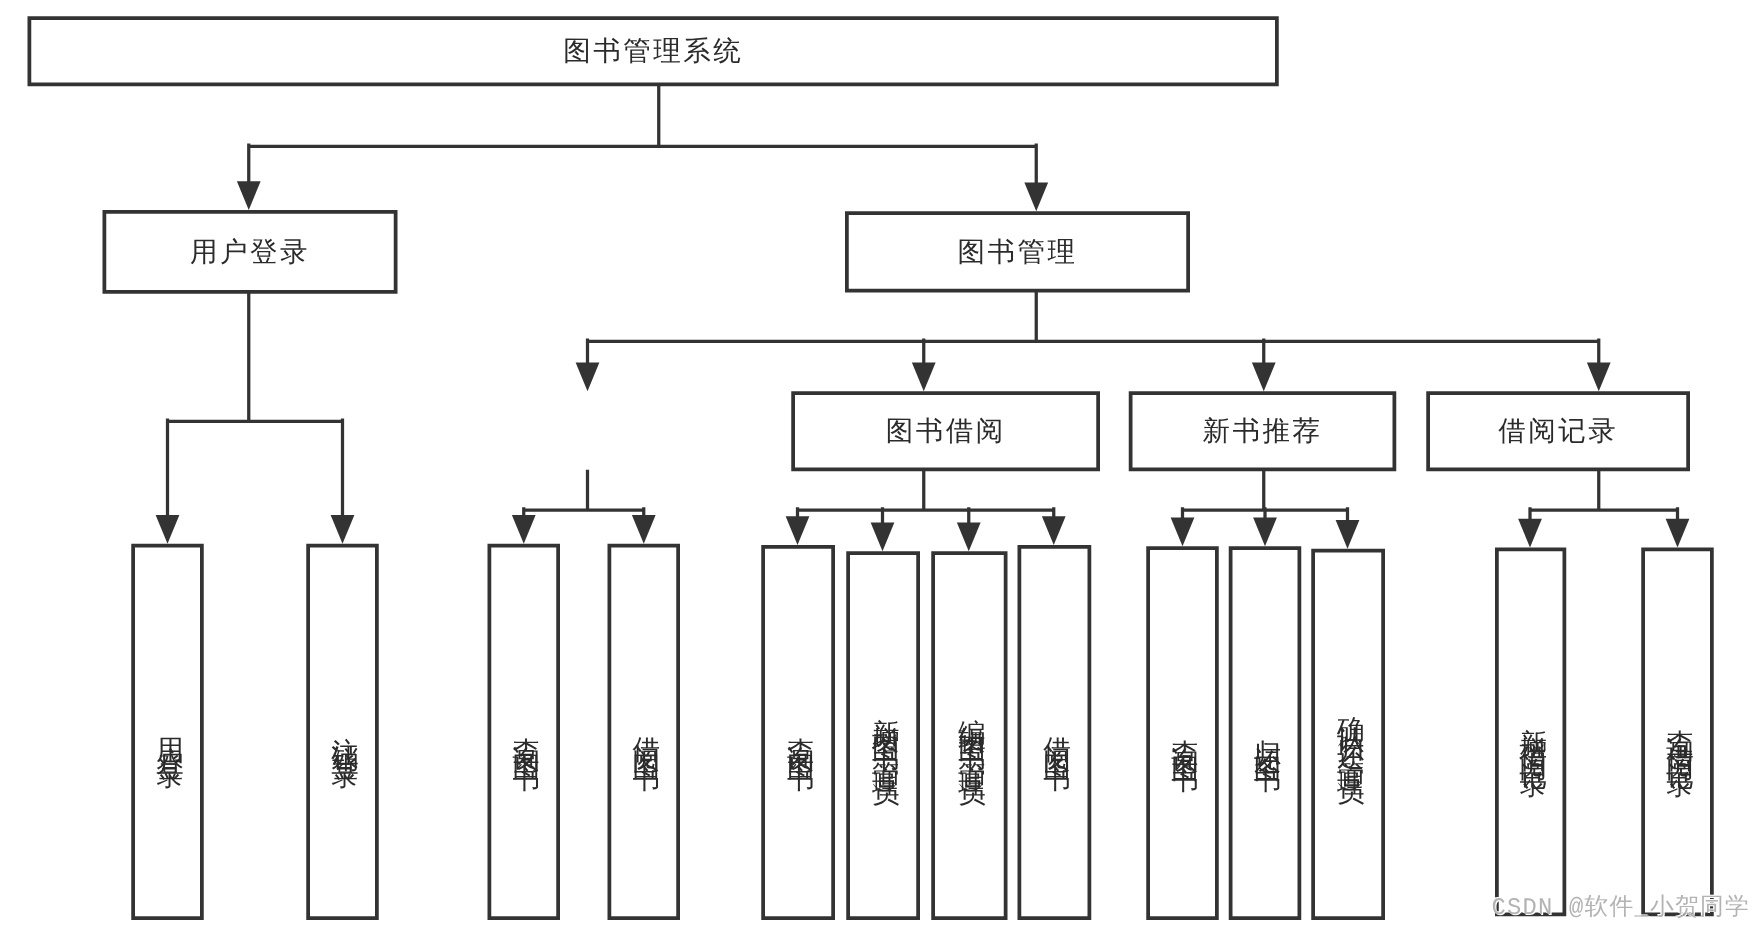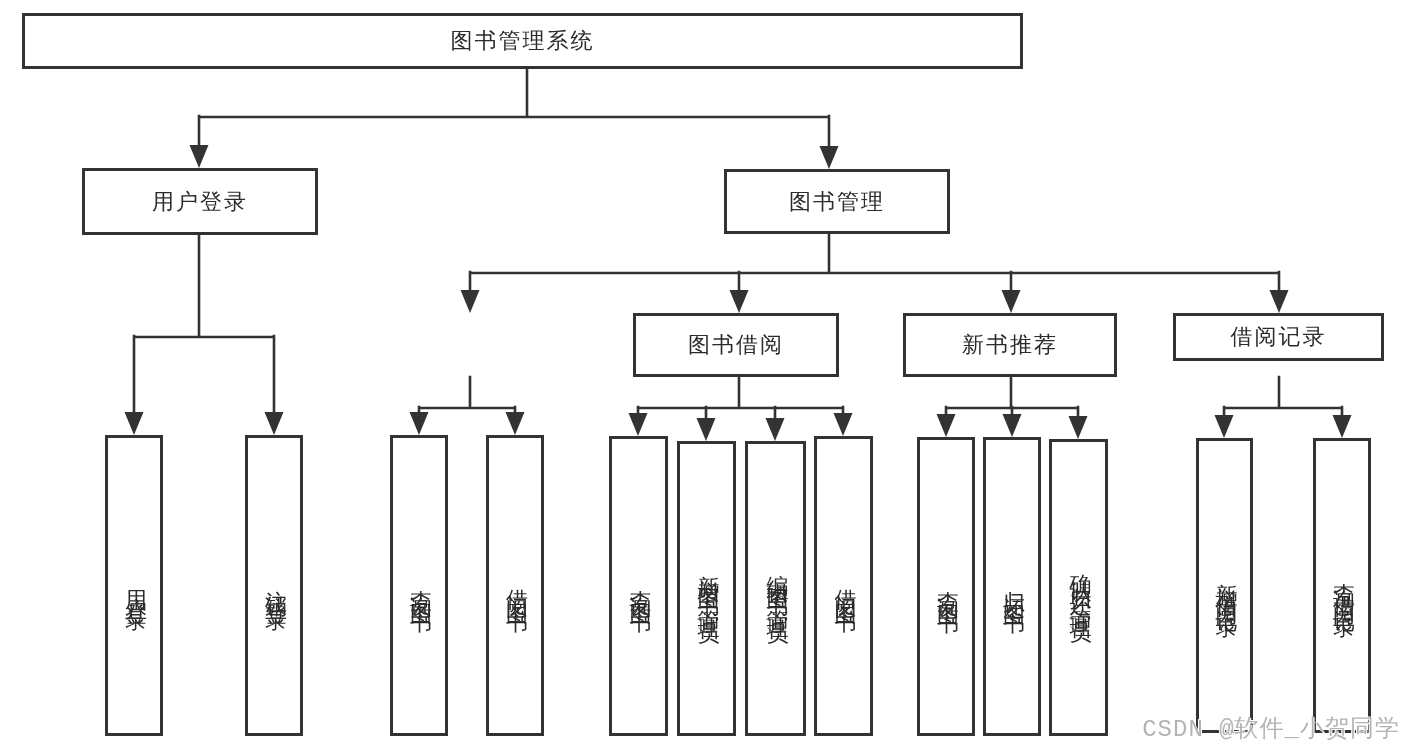--- a/index.html
+++ b/index.html
@@ -14,48 +14,48 @@
     position:absolute;z-index:2;background:#fff;border:3px solid var(--line,#333333);
     box-sizing:border-box;display:flex;align-items:center;justify-content:center;
     font-size:22px;color:var(--text,#2b2b2b);
   }
   .h span{letter-spacing:2px;white-space:nowrap;}
   .v span{
     writing-mode:vertical-rl;text-orientation:mixed;
     letter-spacing:7px;line-height:1;white-space:nowrap;
   }
   .watermark{
-    position:absolute;z-index:5;right:5px;top:712px;font-size:24px;
+    position:absolute;z-index:5;right:5px;top:712px;font-size:19px;
     color:var(--watermark,#b3b3b3);letter-spacing:1px;
     text-shadow:1px 1px 0 #fff,-1px -1px 0 #fff;
   }
 </style>
 </head>
 <body>
 
 <div class="stage">
 
   <div class="node h" style="left:22px;top:13px;width:1001px;height:56px">
     <span>图书管理系统</span>
   </div>
 
   <div class="node h" style="left:82px;top:168px;width:236px;height:67px">
     <span>用户登录</span>
   </div>
-  <div class="node h" style="left:724px;top:169px;width:226px;height:65px">
+  <div class="node h" style="left:676px;top:169px;width:276px;height:65px">
     <span>图书管理</span>
   </div>
 
-  <div class="node h" style="left:633px;top:313px;width:206px;height:64px">
+  <div class="node h" style="left:633px;top:313px;width:247px;height:64px">
     <span>图书借阅</span>
   </div>
   <div class="node h" style="left:903px;top:313px;width:214px;height:64px">
     <span>新书推荐</span>
   </div>
-  <div class="node h" style="left:1173px;top:313px;width:211px;height:48px">
+  <div class="node h" style="left:1141px;top:313px;width:211px;height:64px">
     <span>借阅记录</span>
   </div>
 
   <div class="node v" style="left:105px;top:435px;width:58px;height:301px">
     <span>用户登录</span>
   </div>
   <div class="node v" style="left:245px;top:435px;width:58px;height:301px">
     <span>注销登录</span>
   </div>
 

